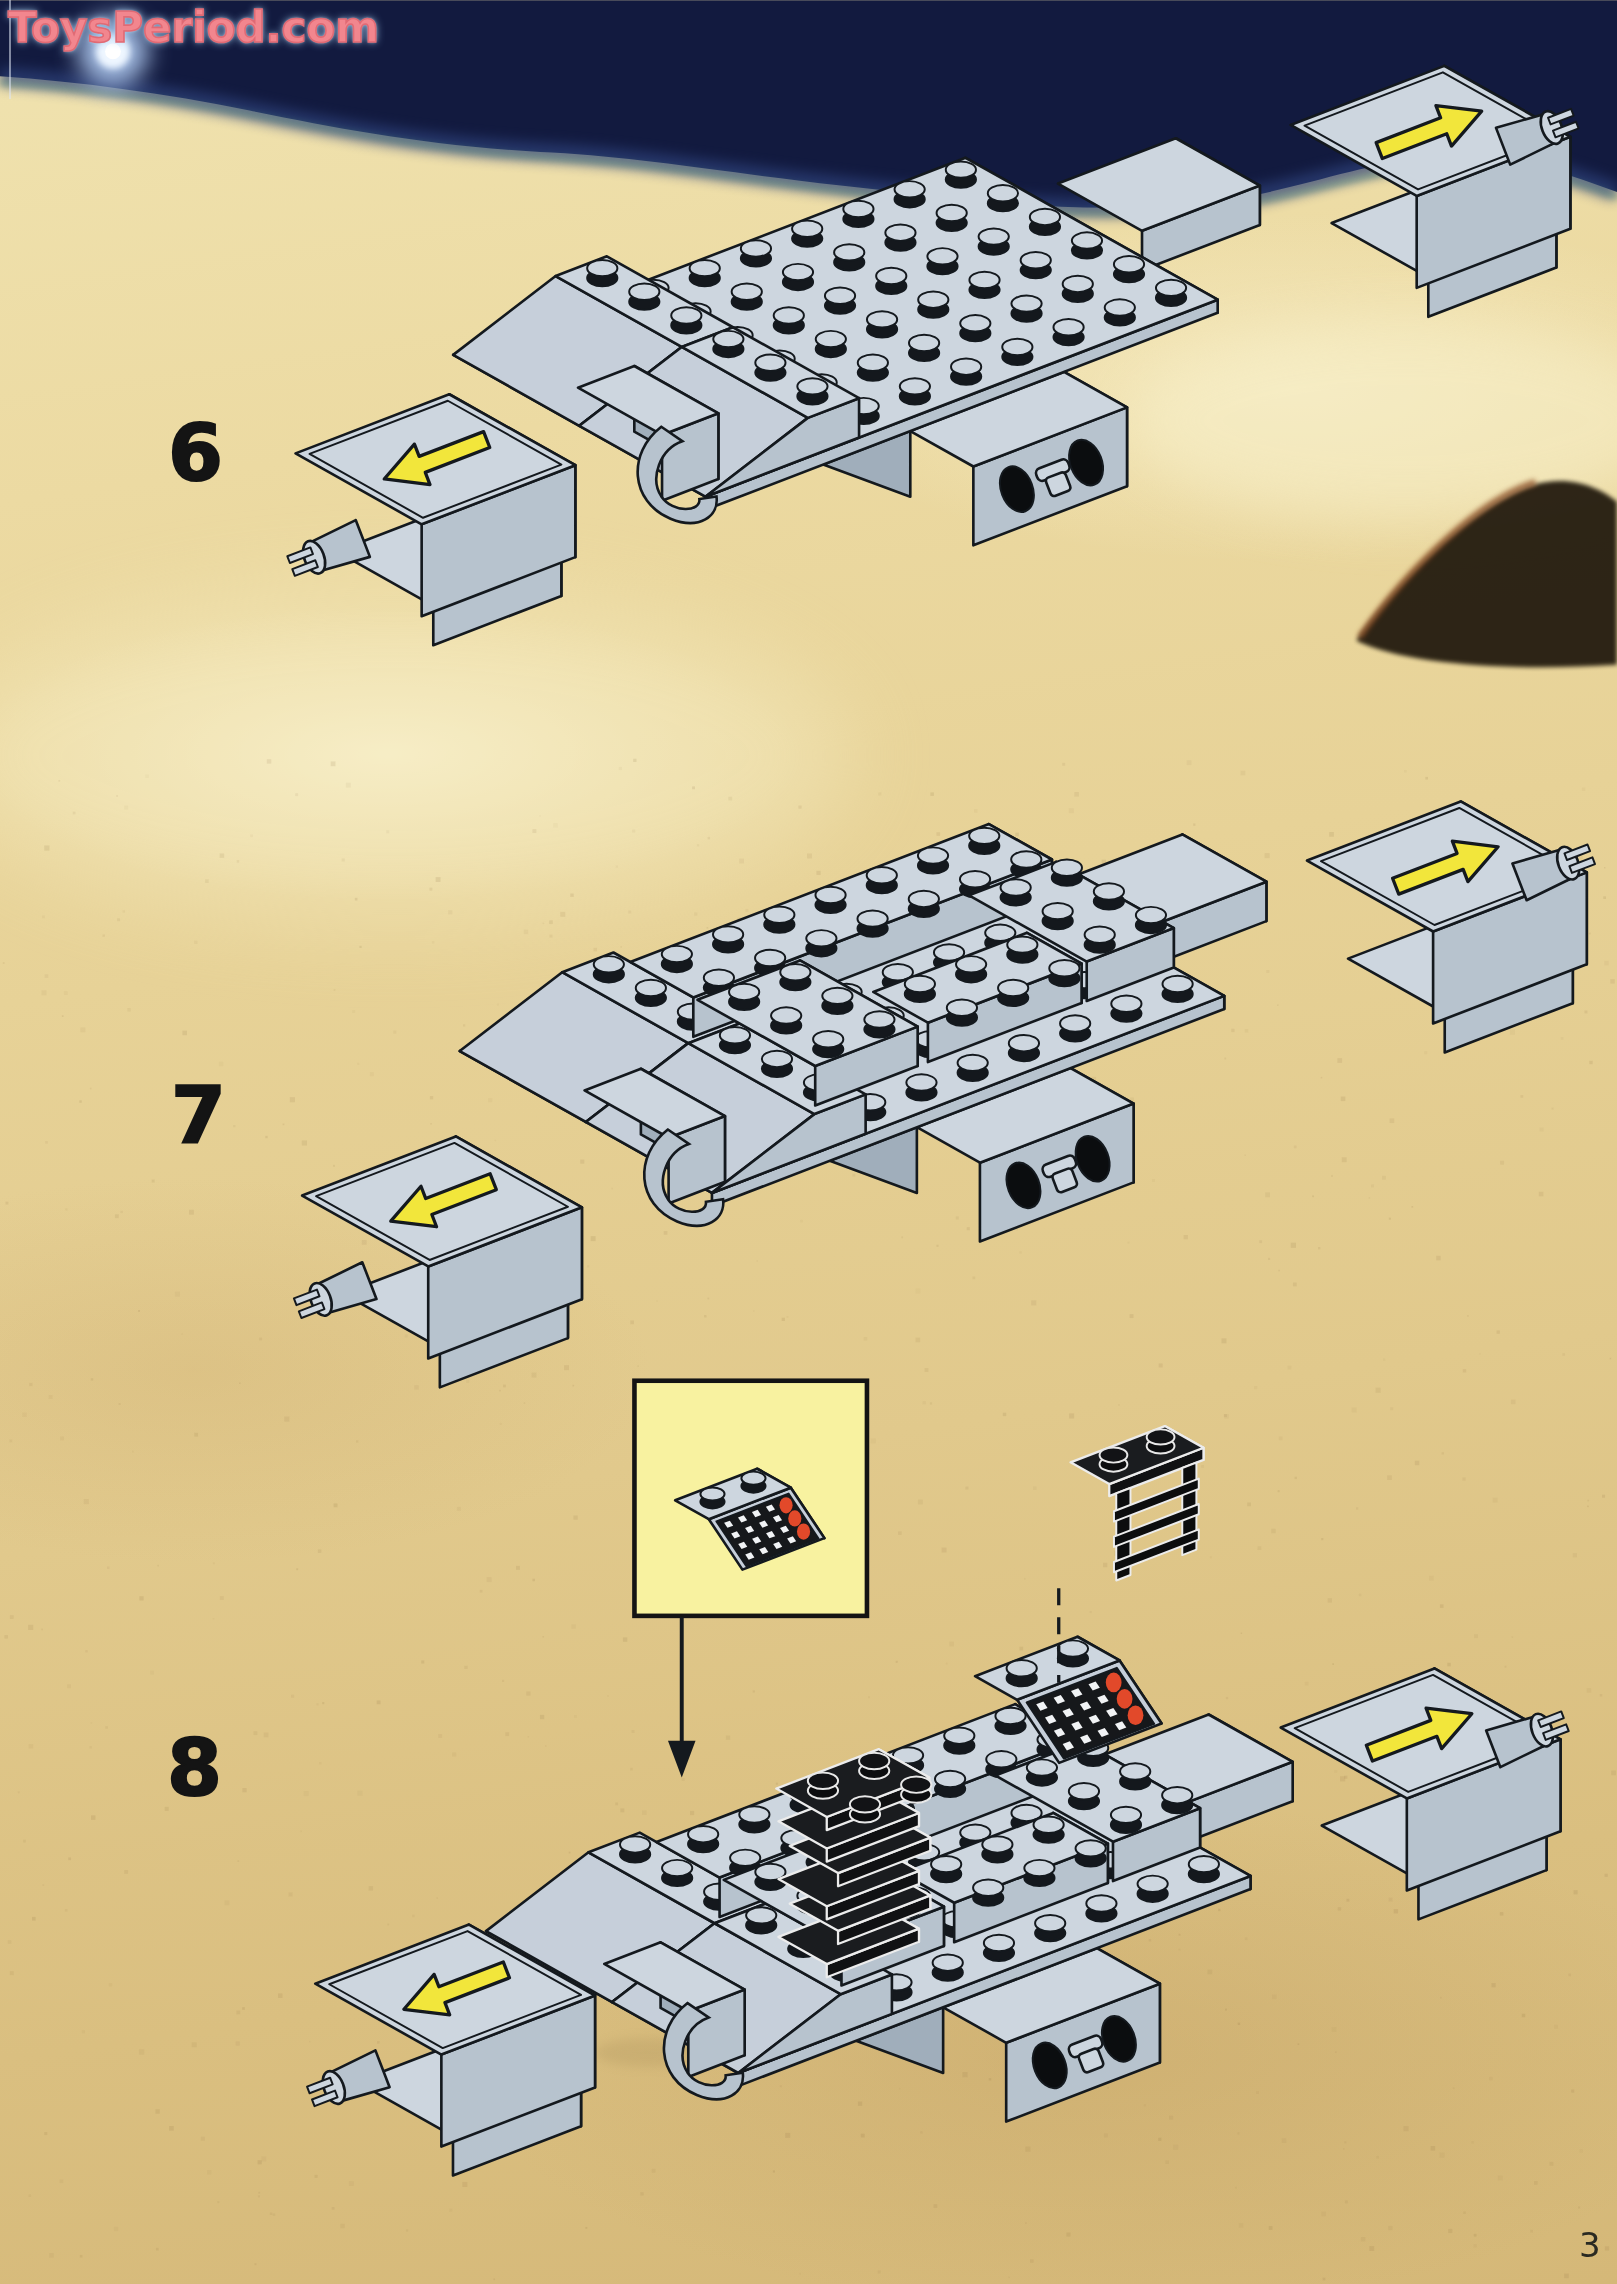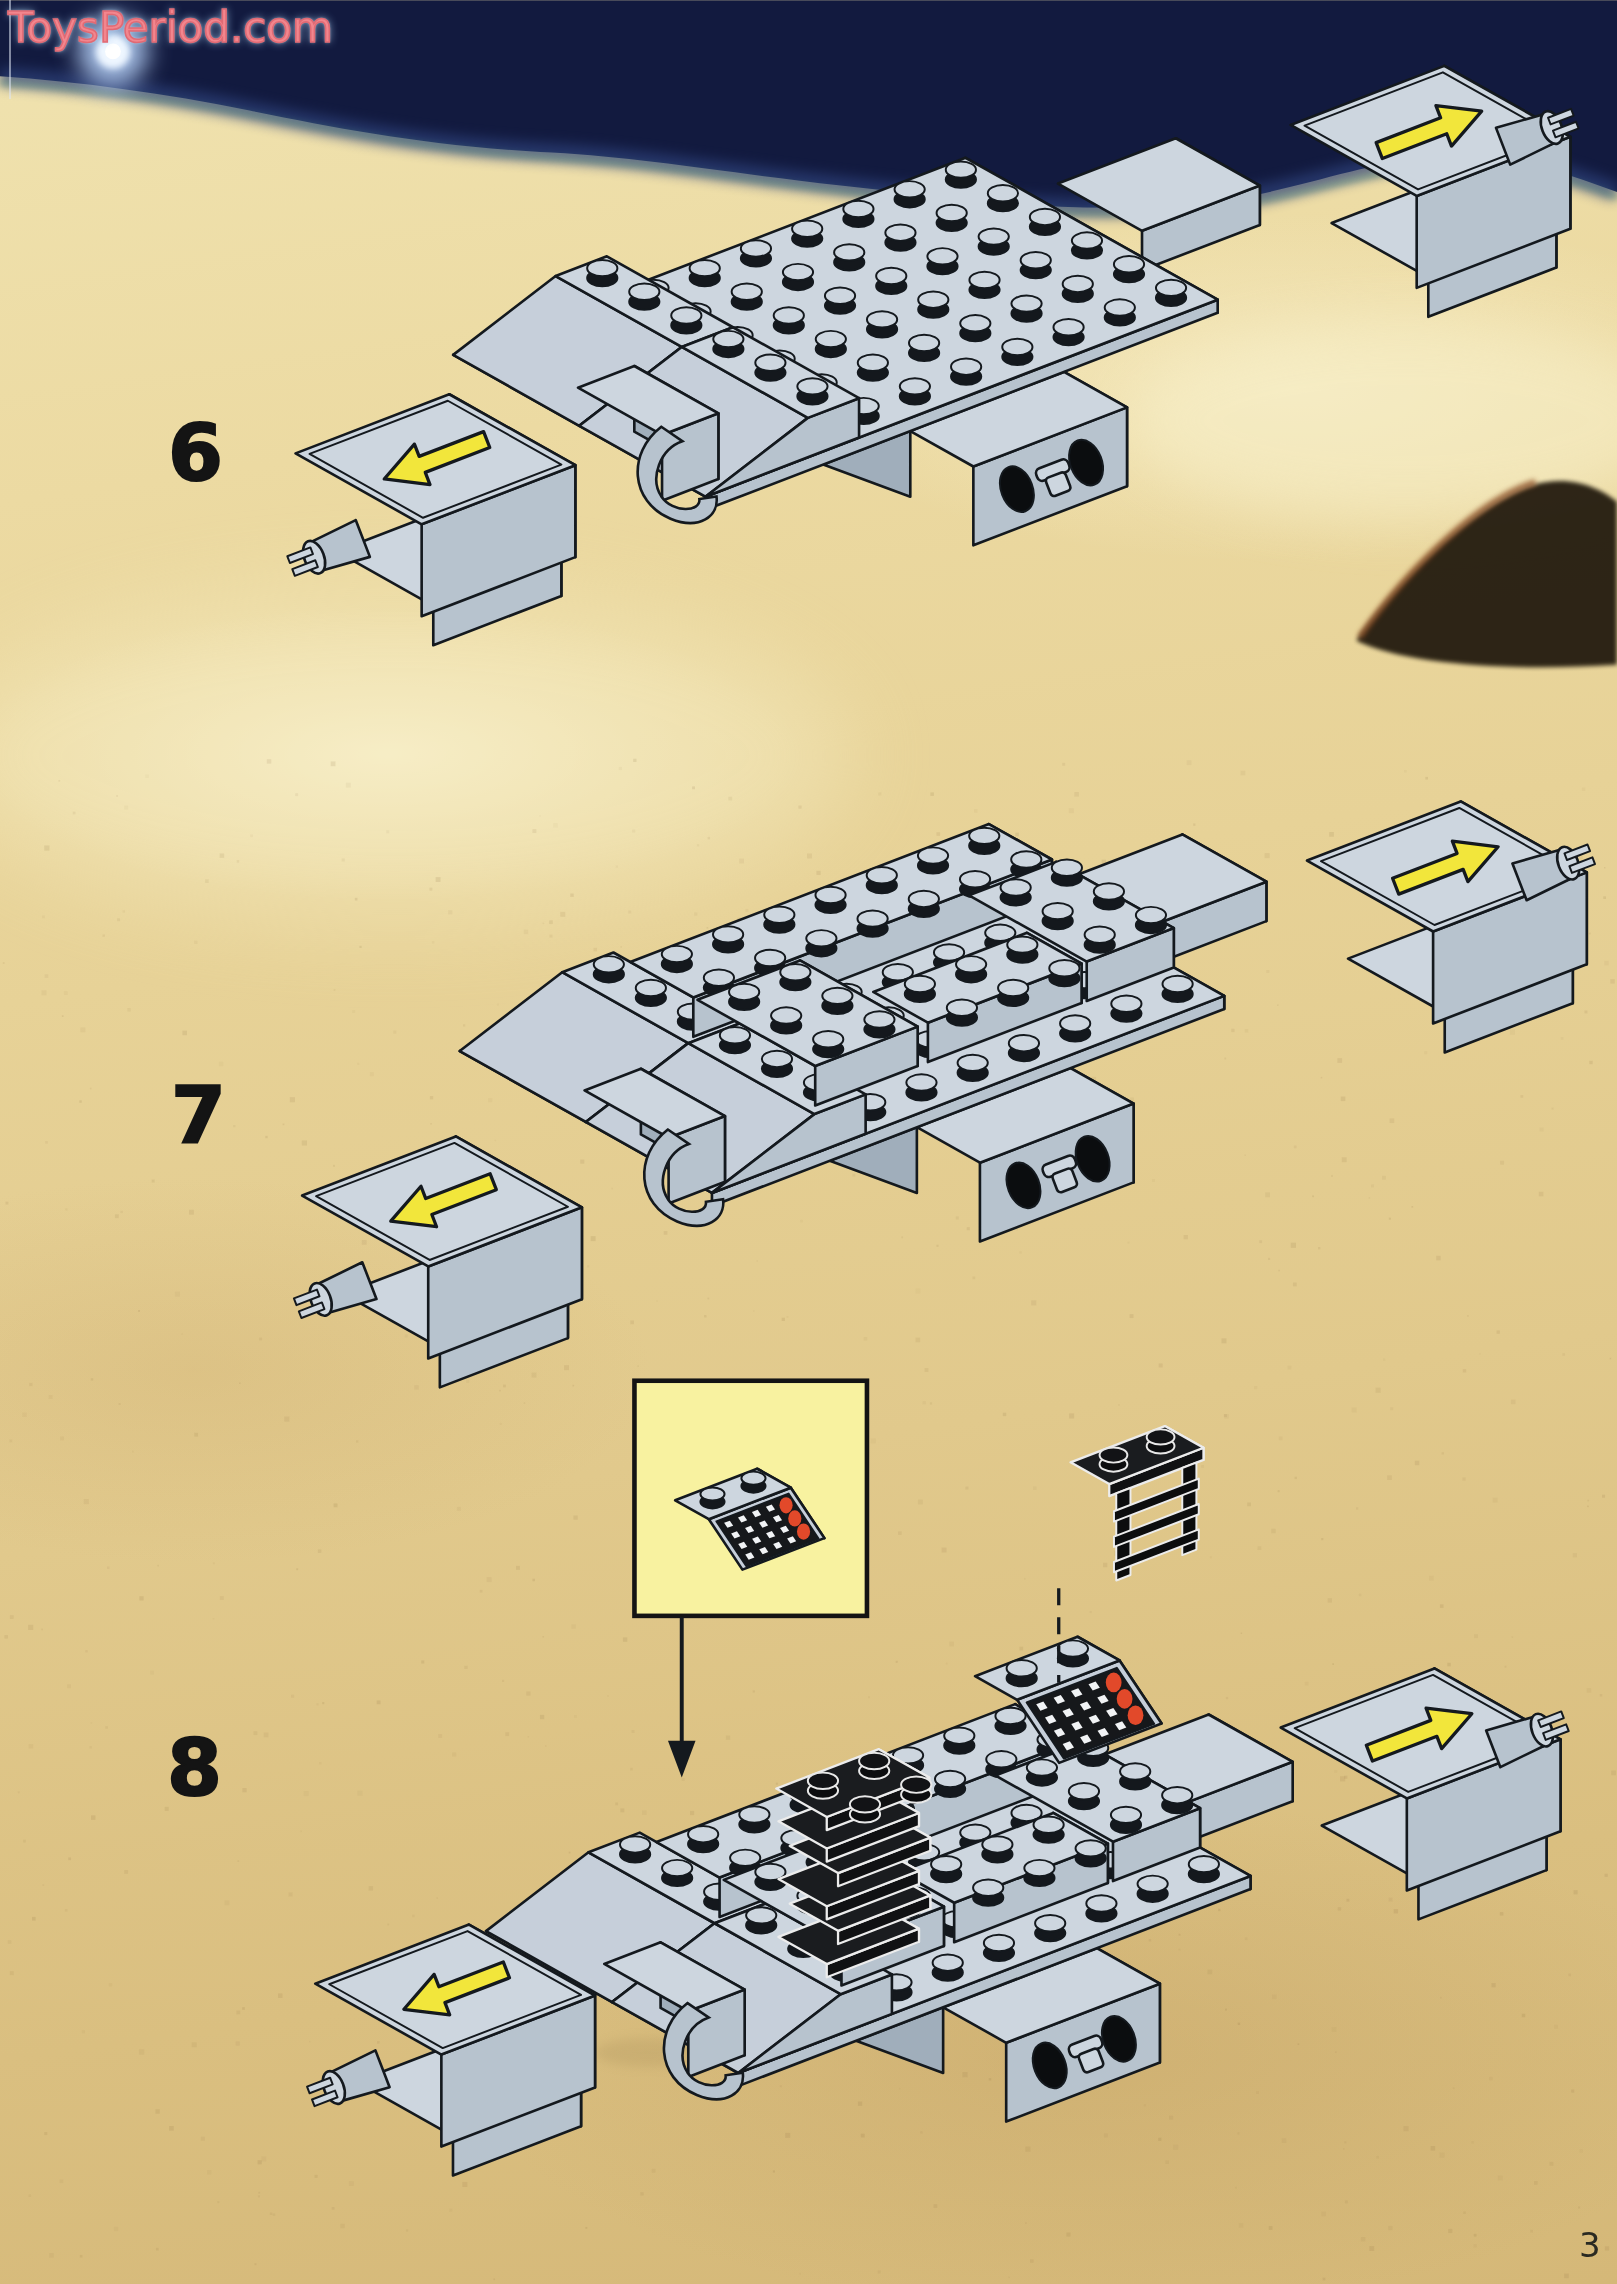--- a/index.html
+++ b/index.html
@@ -7,21 +7,21 @@
        font-family:"DejaVu Sans","Liberation Sans",sans-serif;background:#e6d29b;}
   .sand{position:absolute;inset:0;
     background:
       radial-gradient(591px 210px at 24% 33%, rgba(252,246,215,.75), rgba(252,246,215,0) 70%),
       radial-gradient(723px 250px at 80% 17%, rgba(250,243,210,.6), rgba(250,243,210,0) 70%),
       radial-gradient(657px 276px at 12% 60%, rgba(198,160,98,.22), rgba(198,160,98,0) 70%),
       radial-gradient(854px 342px at 68% 90%, rgba(185,148,88,.28), rgba(185,148,88,0) 75%),
       linear-gradient(172deg,#f0e3b0 0%,#ecdaa2 20%,#e7d297 40%,#e1c98c 62%,#dabf80 82%,#d5b878 100%);}
   #art{position:absolute;left:0;top:0;}
   .txt{position:absolute;line-height:1;white-space:nowrap;}
-  .watermark{left:8px;top:6.6px;font-size:42px;font-weight:400;letter-spacing:0px;
+  .watermark{left:8px;top:6.6px;font-size:42px;font-weight:700;letter-spacing:0px;
      color:#f2868e;-webkit-text-stroke:1.6px #e06a74;
      text-shadow:0 0 8px rgba(165,205,240,.95),0 0 2.6px rgba(235,245,255,.9);}
   .stepnum{font-size:79px;font-weight:800;color:#141414;-webkit-text-stroke:2px #141414;}
   .pagenum{font-size:34px;color:#2a2a22;}
   .scratch{position:absolute;left:9.2px;top:0;width:2px;height:99px;background:#dfe6f2;opacity:.55;}
 </style>
 </head>
 <body>
 
 <div class="sand"></div>

